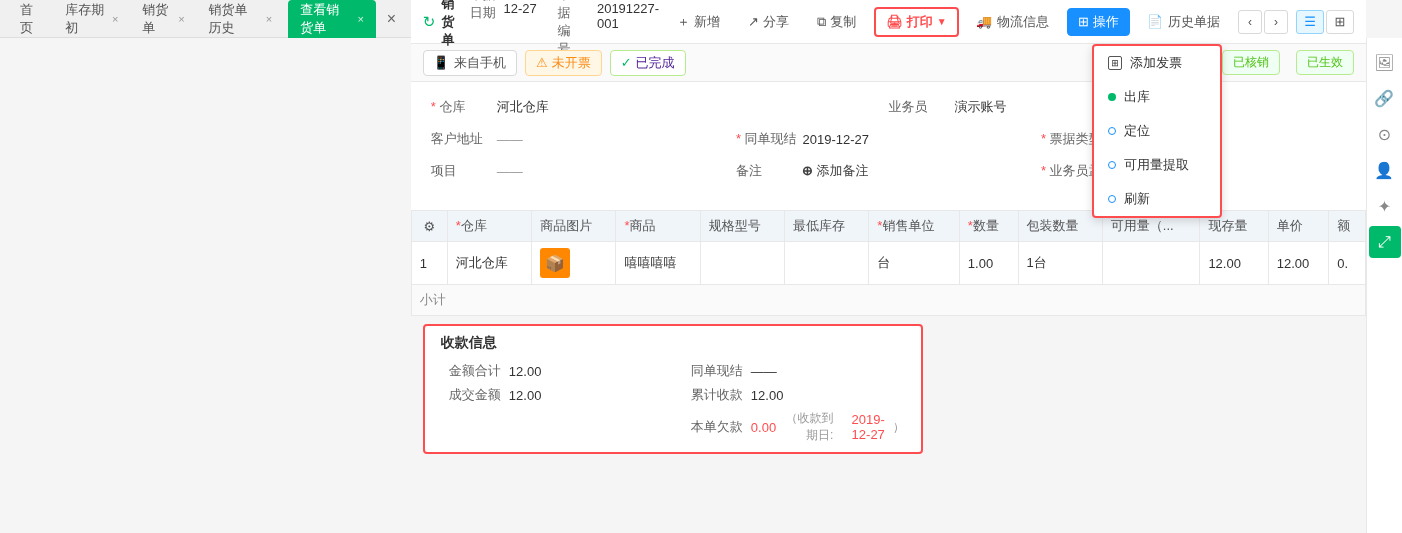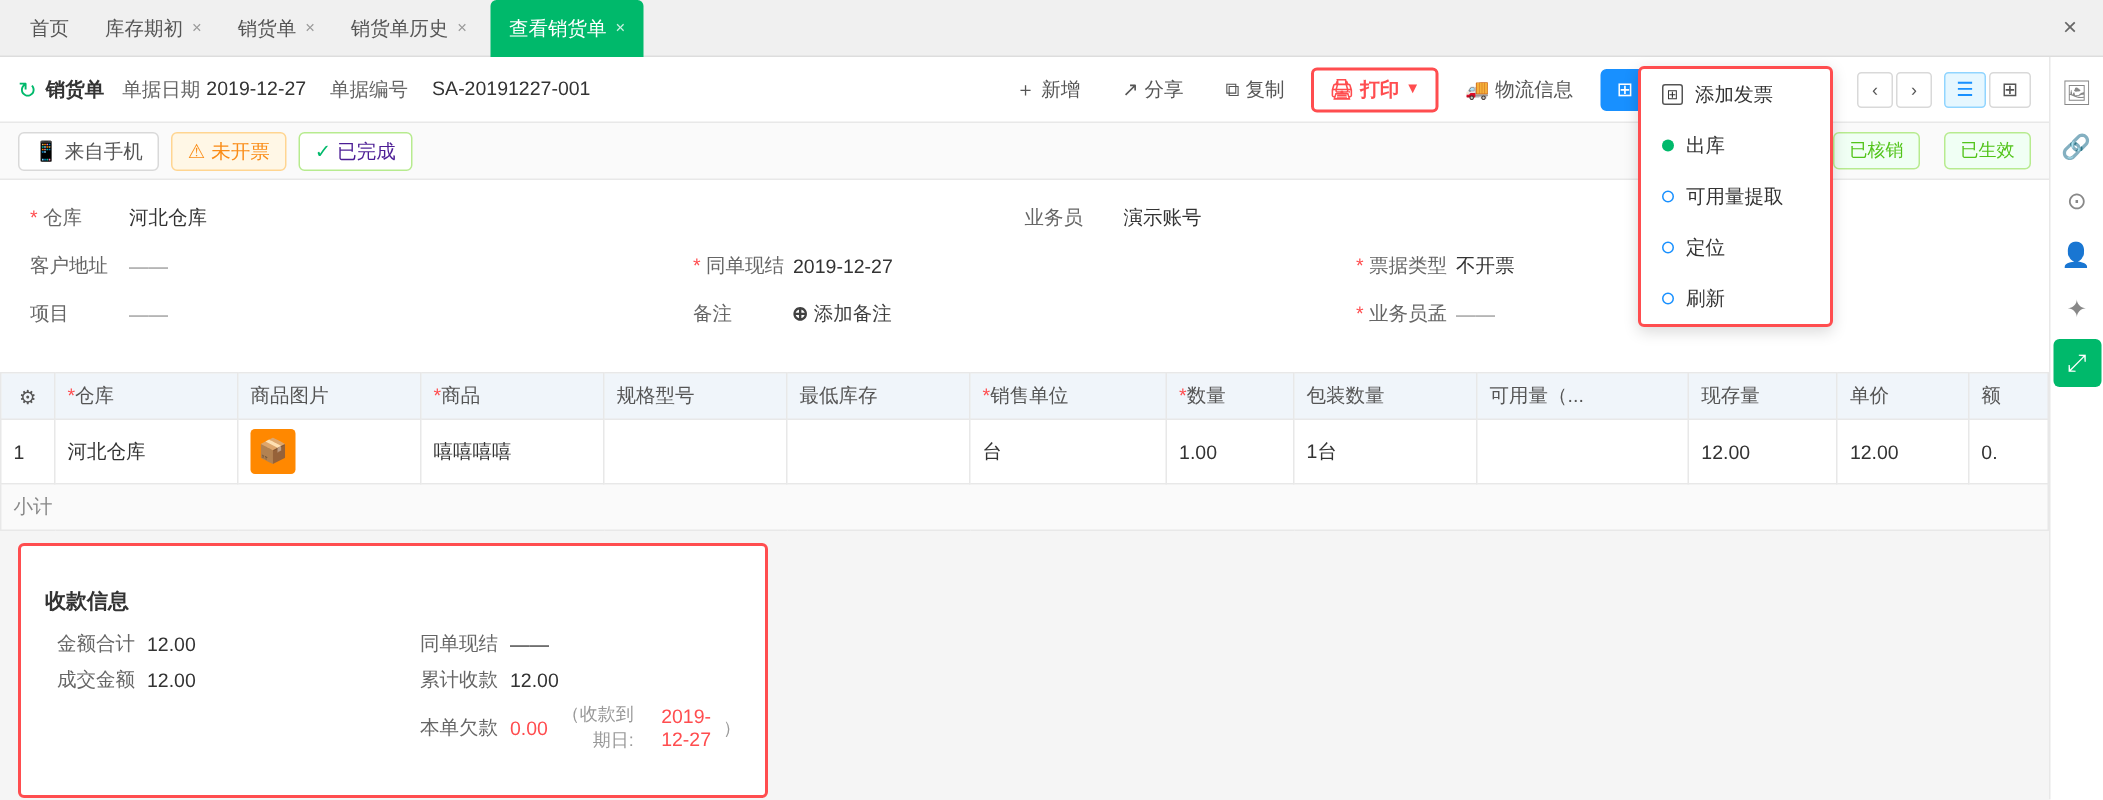--- a/index.html
+++ b/index.html
@@ -140,21 +140,21 @@
 
     
     .product-img {
       width: 30px; height: 30px; background: #ff8800;
       border-radius: 3px; display: flex; align-items: center; justify-content: center;
       color: #fff; font-size: 16px;
     }
 
     
     .bottom-panel {
-      padding: 28px 16px;
+      padding: 8px 16px;
       background: #fff;
       border: 2px solid #ff4d4f;
       margin: 8px 12px;
       border-radius: 4px;
       max-width: 500px;
     }
     .bottom-panel-title {
       font-size: 14px; font-weight: bold; margin-bottom: 10px;
     }
     .payment-grid {
@@ -212,21 +212,21 @@
     .content-area {
       flex: 1; overflow: auto; padding-right: 36px;
     }
 
     
     .gear-col { width: 36px; text-align: center; }
   </style>
 </head>
 <body>
 
-<div style="display:flex; flex-direction:column; height:533px; width:1402px; overflow:hidden; position:relative;">
+<div style="display:flex; height:533px; width:1402px; overflow:hidden; position:relative;">
 
   <div class="tab-bar">
     <div class="tab-item">
       <span>首页</span>
     </div>
     <div class="tab-item">
       <span>库存期初</span>
       <span class="tab-close">×</span>
     </div>
     <div class="tab-item">
@@ -459,25 +459,25 @@
     <div class="dropdown-item">
       <div class="icon-square">⊞</div>
       <span>添加发票</span>
     </div>
     <div class="dropdown-item">
       <div class="dot dot-teal"></div>
       <span>出库</span>
     </div>
     <div class="dropdown-item">
       <div class="dot-outline"></div>
-      <span>可用量提取</span>
+      <span>定位</span>
     </div>
     <div class="dropdown-item">
       <div class="dot-outline"></div>
-      <span>定位</span>
+      <span>可用量提取</span>
     </div>
     <div class="dropdown-item">
       <div class="dot-outline"></div>
       <span>刷新</span>
     </div>
   </div>
 
 </div>
 
 </body></html>

